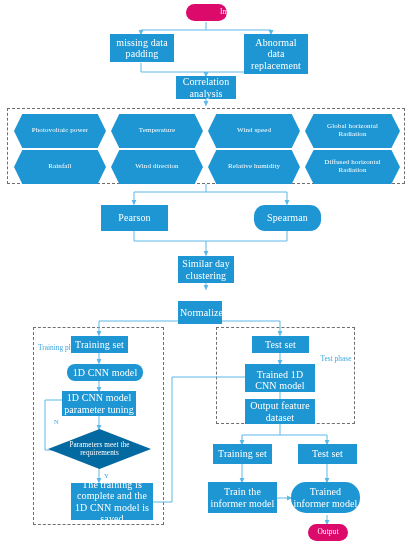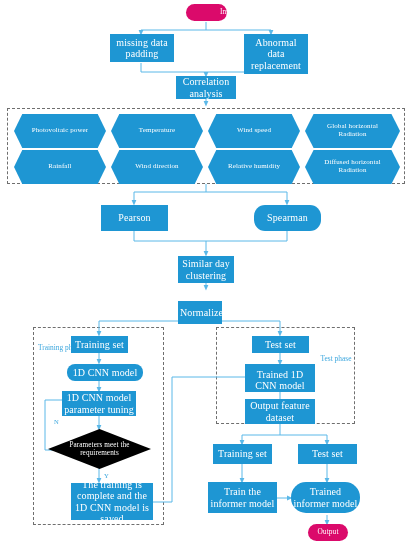--- a/index.html
+++ b/index.html
@@ -41,21 +41,21 @@
     border-radius: 999px;
     font-size: 7.4px;
   }
   .hex {
     background: #1E96D3;
     font-size: 7.0px;
     clip-path: polygon(9% 0%, 91% 0%, 100% 50%, 91% 100%, 9% 100%, 0% 50%);
     padding: 17px 8px;
   }
   .diamond {
-    background: #000000;
+    background: #0369a1;
     clip-path: polygon(50% 0%, 100% 50%, 50% 100%, 0% 50%);
     font-size: 7.2px;
     padding: 0 14px;
   }
   .phase-label {
     position: absolute;
     color: #3DA7DE;
     font-size: 7.4px;
     text-align: center;
     line-height: 1.15;

